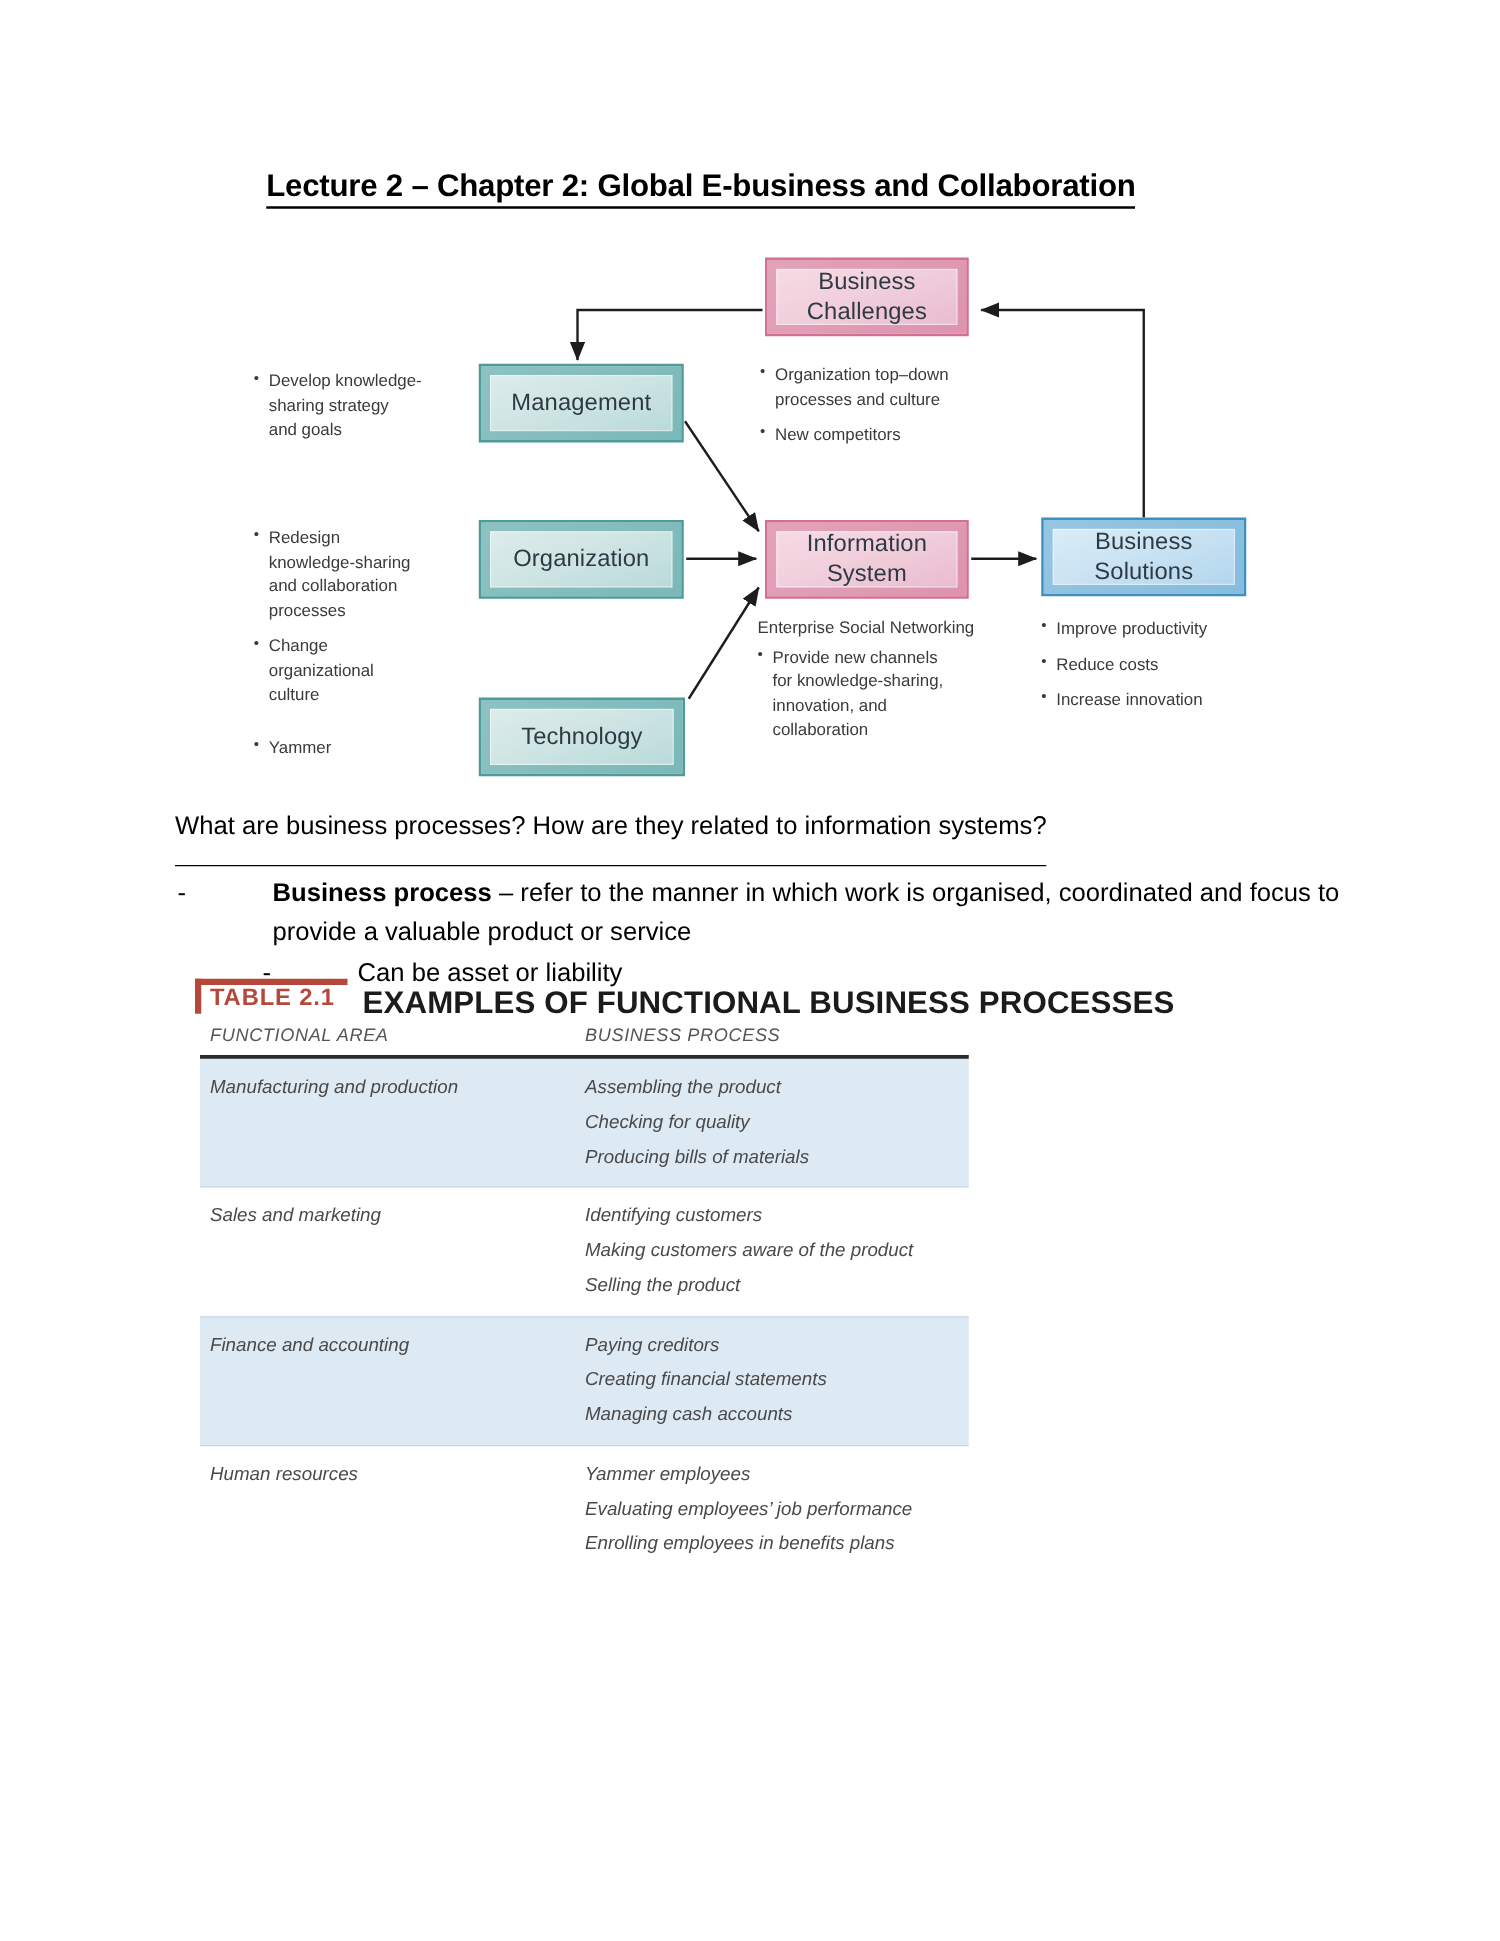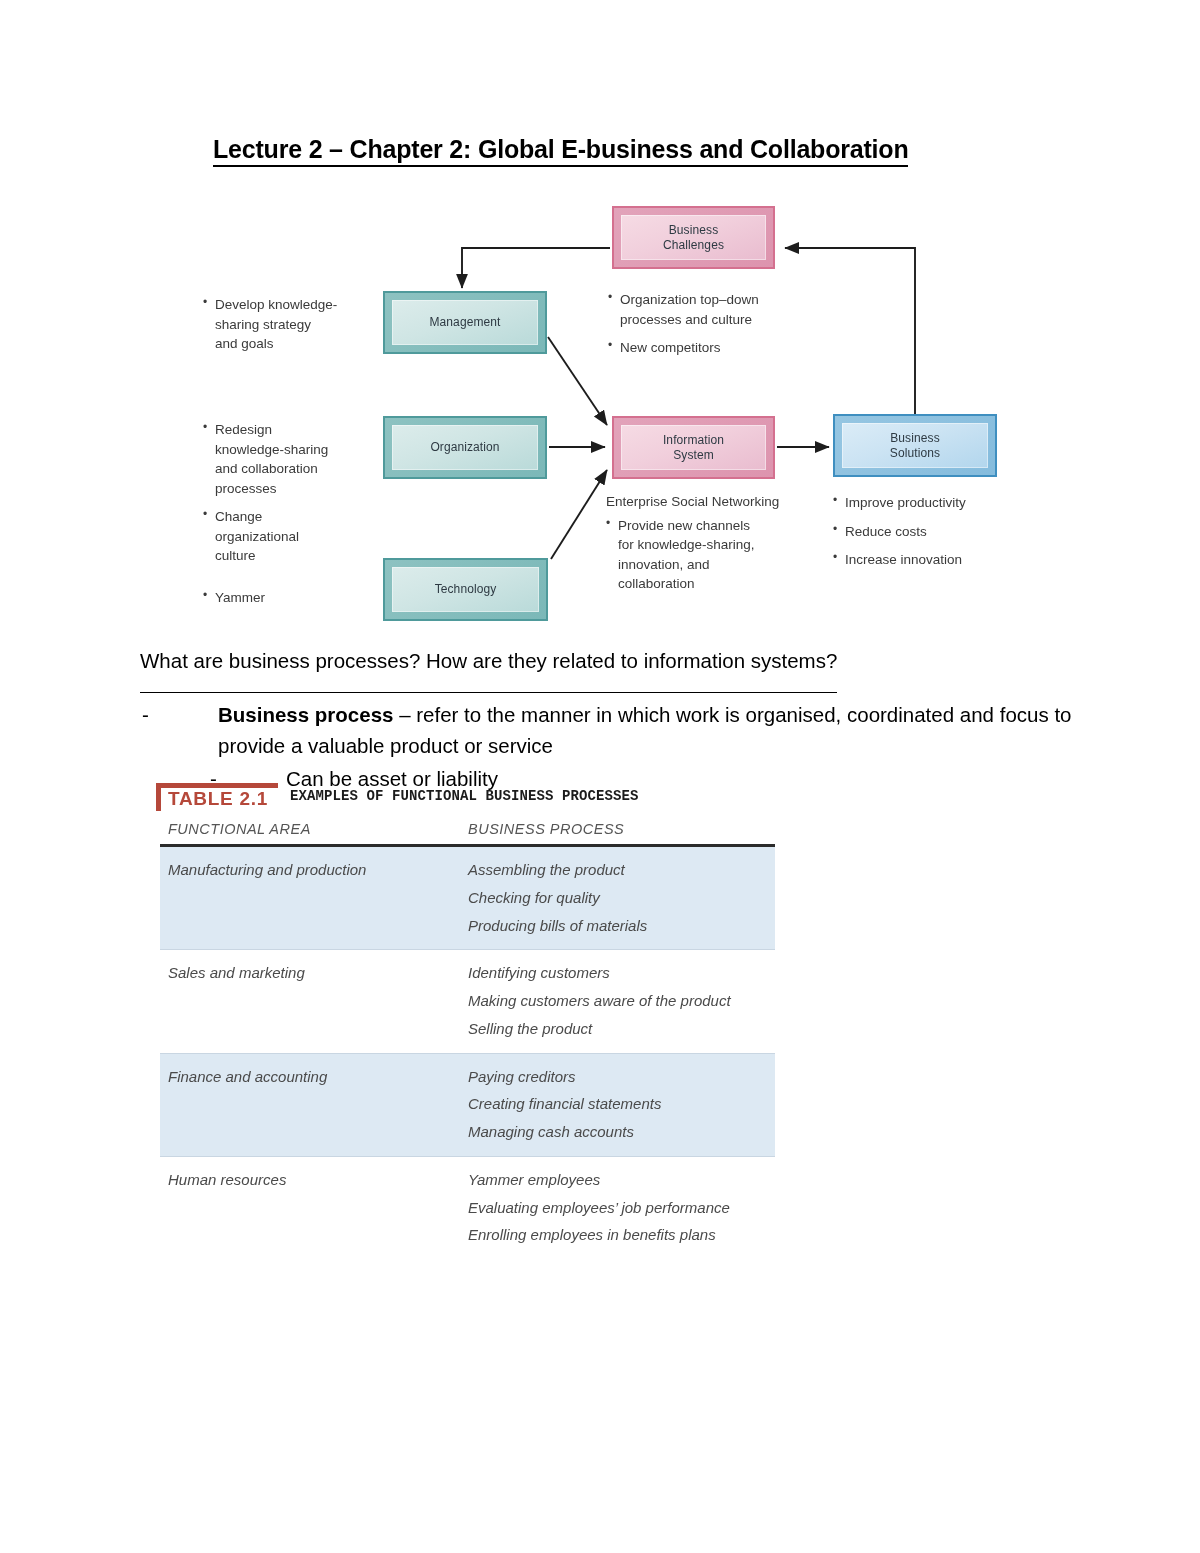--- a/index.html
+++ b/index.html
@@ -46,21 +46,21 @@
     pointer-events: none;
   }
 
   .dbox {
     position: absolute;
     box-sizing: border-box;
     display: flex;
     align-items: center;
     justify-content: center;
     text-align: center;
-    font-size: 12px;
+    font-size: 19px;
     line-height: 1.22;
     color: #2e3a43;
     letter-spacing: 0.1px;
     border-style: solid;
     border-width: 2px;
     z-index: 3;
   }
   .dbox .inner {
     position: absolute;
     left: 7px; right: 7px; top: 7px; bottom: 7px;
@@ -187,26 +187,25 @@
     font-size: 19px;
     font-weight: bold;
     letter-spacing: 0.7px;
     color: #b5483a;
     white-space: nowrap;
   }
   #table-title {
     position: absolute;
     left: 130px;
     top: 3px;
-    font-size: 14px;
+    font-size: 25px;
     font-weight: bold;
     letter-spacing: 0.1px;
     color: #1b1b1b;
     white-space: nowrap;
-    font-family: Liberation Mono, monospace;
   }
 
   table.fbp {
     border-collapse: collapse;
     width: 100%;
     table-layout: fixed;
     font-size: 15px;
     color: #4a4a4a;
     font-style: italic;
   }

